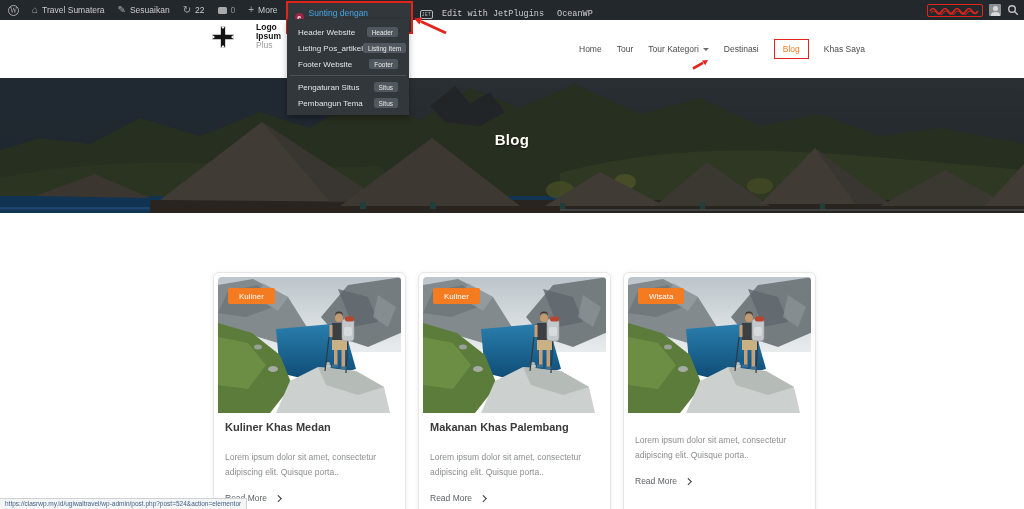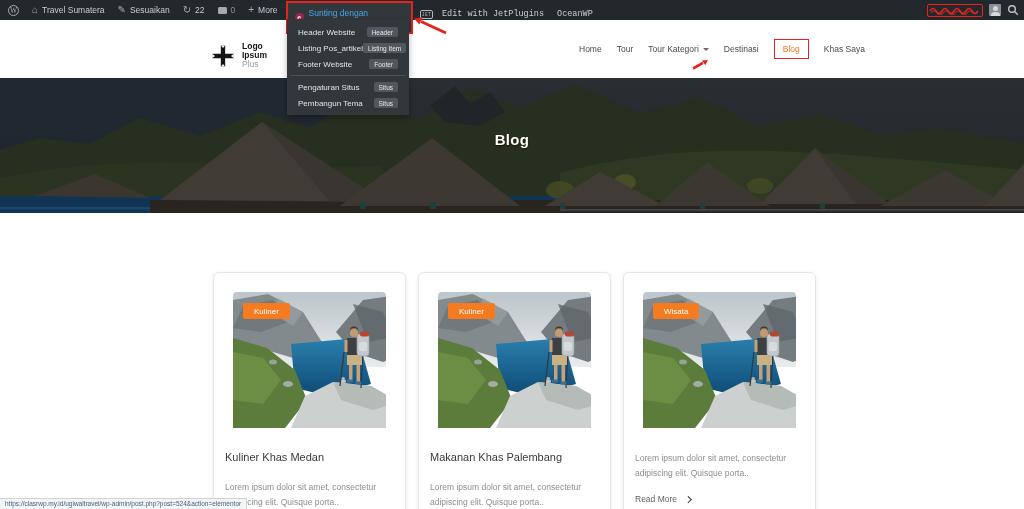--- a/index.html
+++ b/index.html
@@ -38,44 +38,44 @@
   .dropdown { position:absolute; left:287px; top:19px; width:122px; background:#32373c;
               padding:5px 3px 4px; z-index:70; box-shadow:0 3px 6px rgba(0,0,0,.3); }
   .dd-item { display:flex; align-items:center; padding:3px 8px; cursor:pointer; }
   .dd-label { font-size:8px; color:#e2e4e7; white-space:nowrap; }
   .dd-badge { margin-left:auto; background:#50575e; color:#e8e9ea; font-size:6.5px;
               padding:1.5px 5px; border-radius:2px; white-space:nowrap; }
   .dd-sep { border-top:1px solid #4a5157; margin:3px 0; }
 
   
   .navbar { position:absolute; left:0; top:20px; width:1024px; height:58px; background:#fff; z-index:10; }
-  .logo { position:absolute; left:210px; top:22px; display:flex; align-items:center; gap:6px; cursor:pointer; }
+  .logo { position:absolute; left:210px; top:3px; display:flex; align-items:center; gap:20px; cursor:pointer; }
   .logo-text div { font-size:8.5px; line-height:9px; font-weight:bold; color:#161616; }
   .logo-text .lt-light { font-weight:normal; color:#9a9a9a; }
   .nav-menu { position:absolute; left:536px; top:0; height:58px; display:flex; align-items:center; gap:15px;margin-left:43px; }
   .nav-item { font-size:8.5px; color:#4a4a4a; white-space:nowrap; cursor:pointer; display:flex; align-items:center; gap:4px; }
   .caret { width:0; height:0; border:3px solid transparent; border-top-color:#6a6a6a; margin-top:3px; }
   .nav-blog { color:#f47b20; border:1.6px solid #e3241c; padding:4px 8px; }
 
   
   .hero { position:absolute; left:0; top:78px; width:1024px; height:135px; overflow:hidden; background:#2e3539; }
   .hero svg { display:block; }
   .hero-title { position:absolute; left:0; top:53px; width:100%; text-align:center;
                 color:#fdfdf6; font-size:15px; font-weight:bold; letter-spacing:.3px;
                 text-shadow:0 1px 2px rgba(0,0,0,.6); z-index:5; }
 
   
   .cards-row { position:absolute; left:213px; top:272px; display:flex; gap:12px; }
   .card { width:193px; background:#fff; border:1px solid #e6e6e6; border-radius:6px;
           box-shadow:0 1px 5px rgba(0,0,0,.07); padding-bottom:12px; }
-  .card-img { position:relative; margin:19px; height:140px; border-radius:4px; overflow:hidden; cursor:pointer; }
+  .card-img { position:relative; margin:4px; height:140px; border-radius:4px; overflow:hidden; cursor:pointer; }
   .card-img svg { display:block; }
   .card-badge { position:absolute; left:10px; top:11px; background:#f47b20; color:#fff;
                 font-size:8px; padding:3.5px 11px; border-radius:2px; }
-  .card-title { font-size:11px; font-weight:normal; color:#3a3a3a; margin:0 11px 0; line-height:13px; cursor:pointer; }
+  .card-title { font-size:11px; font-weight:bold; color:#3a3a3a; margin:0 11px 0; line-height:13px; cursor:pointer; }
   .card-body { font-size:8.5px; color:#8b8e91; margin:16px 11px 0; line-height:15px; }
   .card-more { display:flex; align-items:center; gap:9px; margin:13px 11px 0; cursor:pointer; }
   .card-more span { font-size:8.5px; color:#5d6164; }
   .chev { width:4.5px; height:4.5px; border-top:1.6px solid #2f3337; border-right:1.6px solid #2f3337;
           transform:rotate(45deg); margin-top:1px; }
 
   
   .anno-layer { position:absolute; left:0; top:0; width:1024px; height:509px; z-index:90; pointer-events:none; }
 
   

